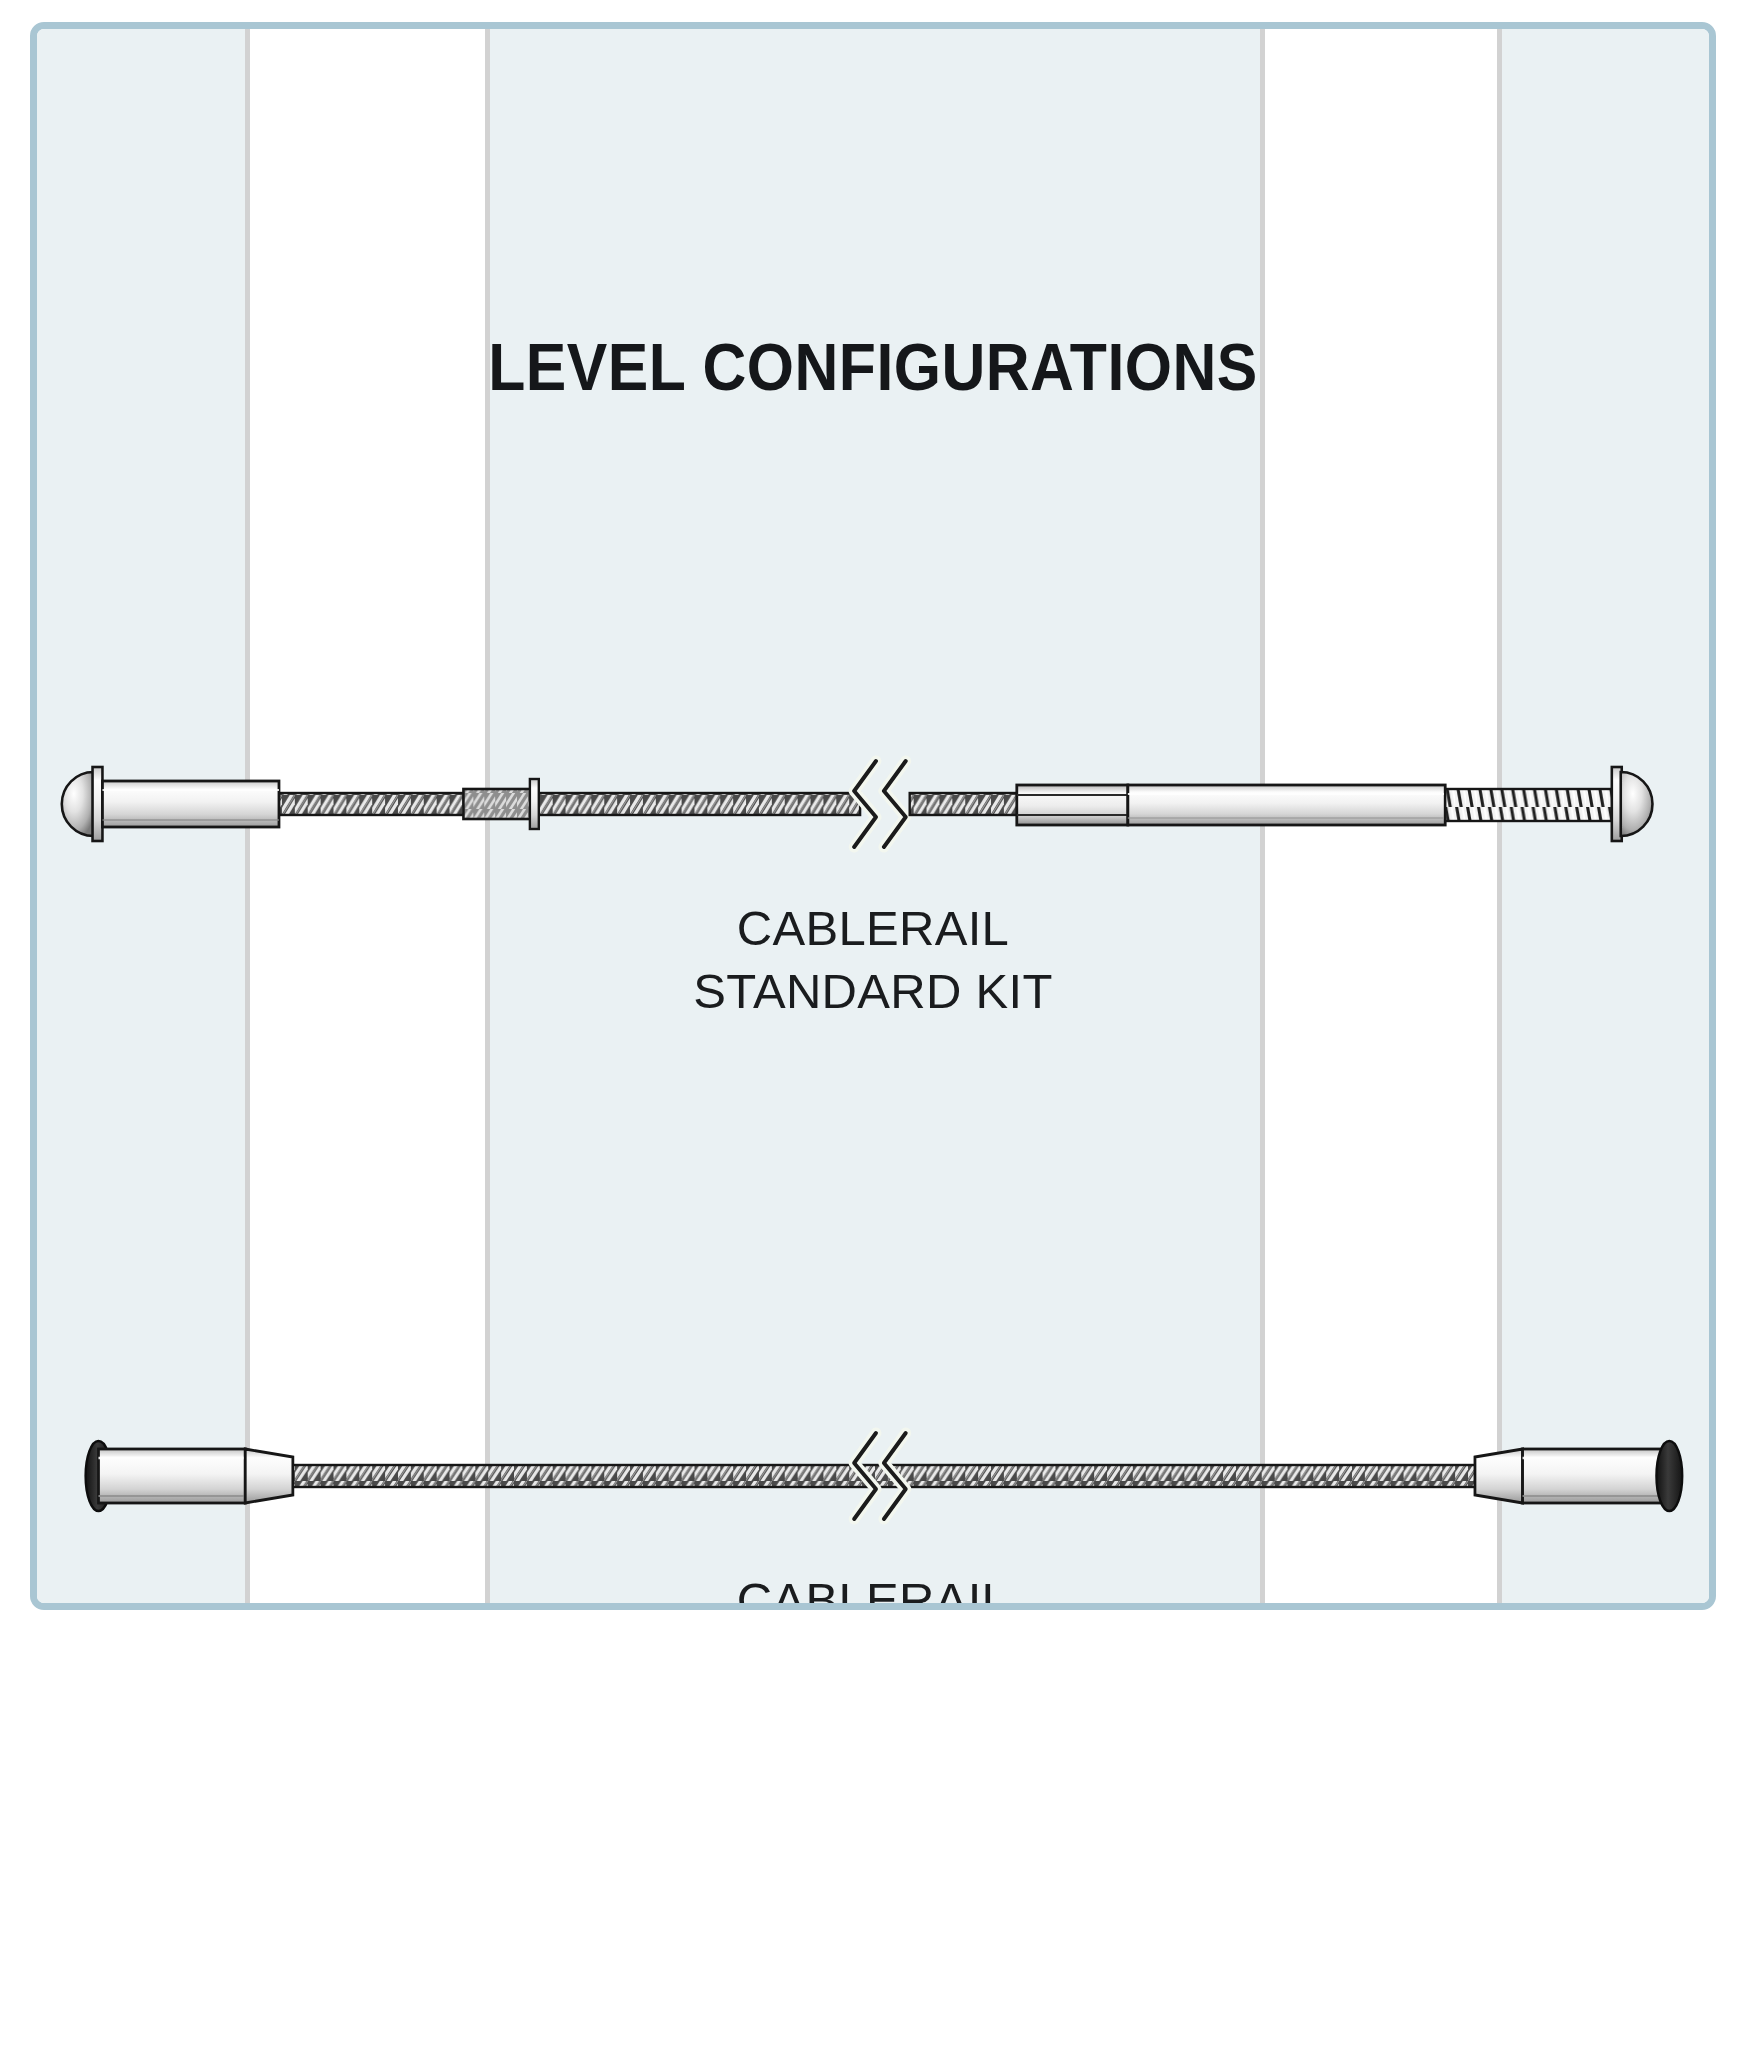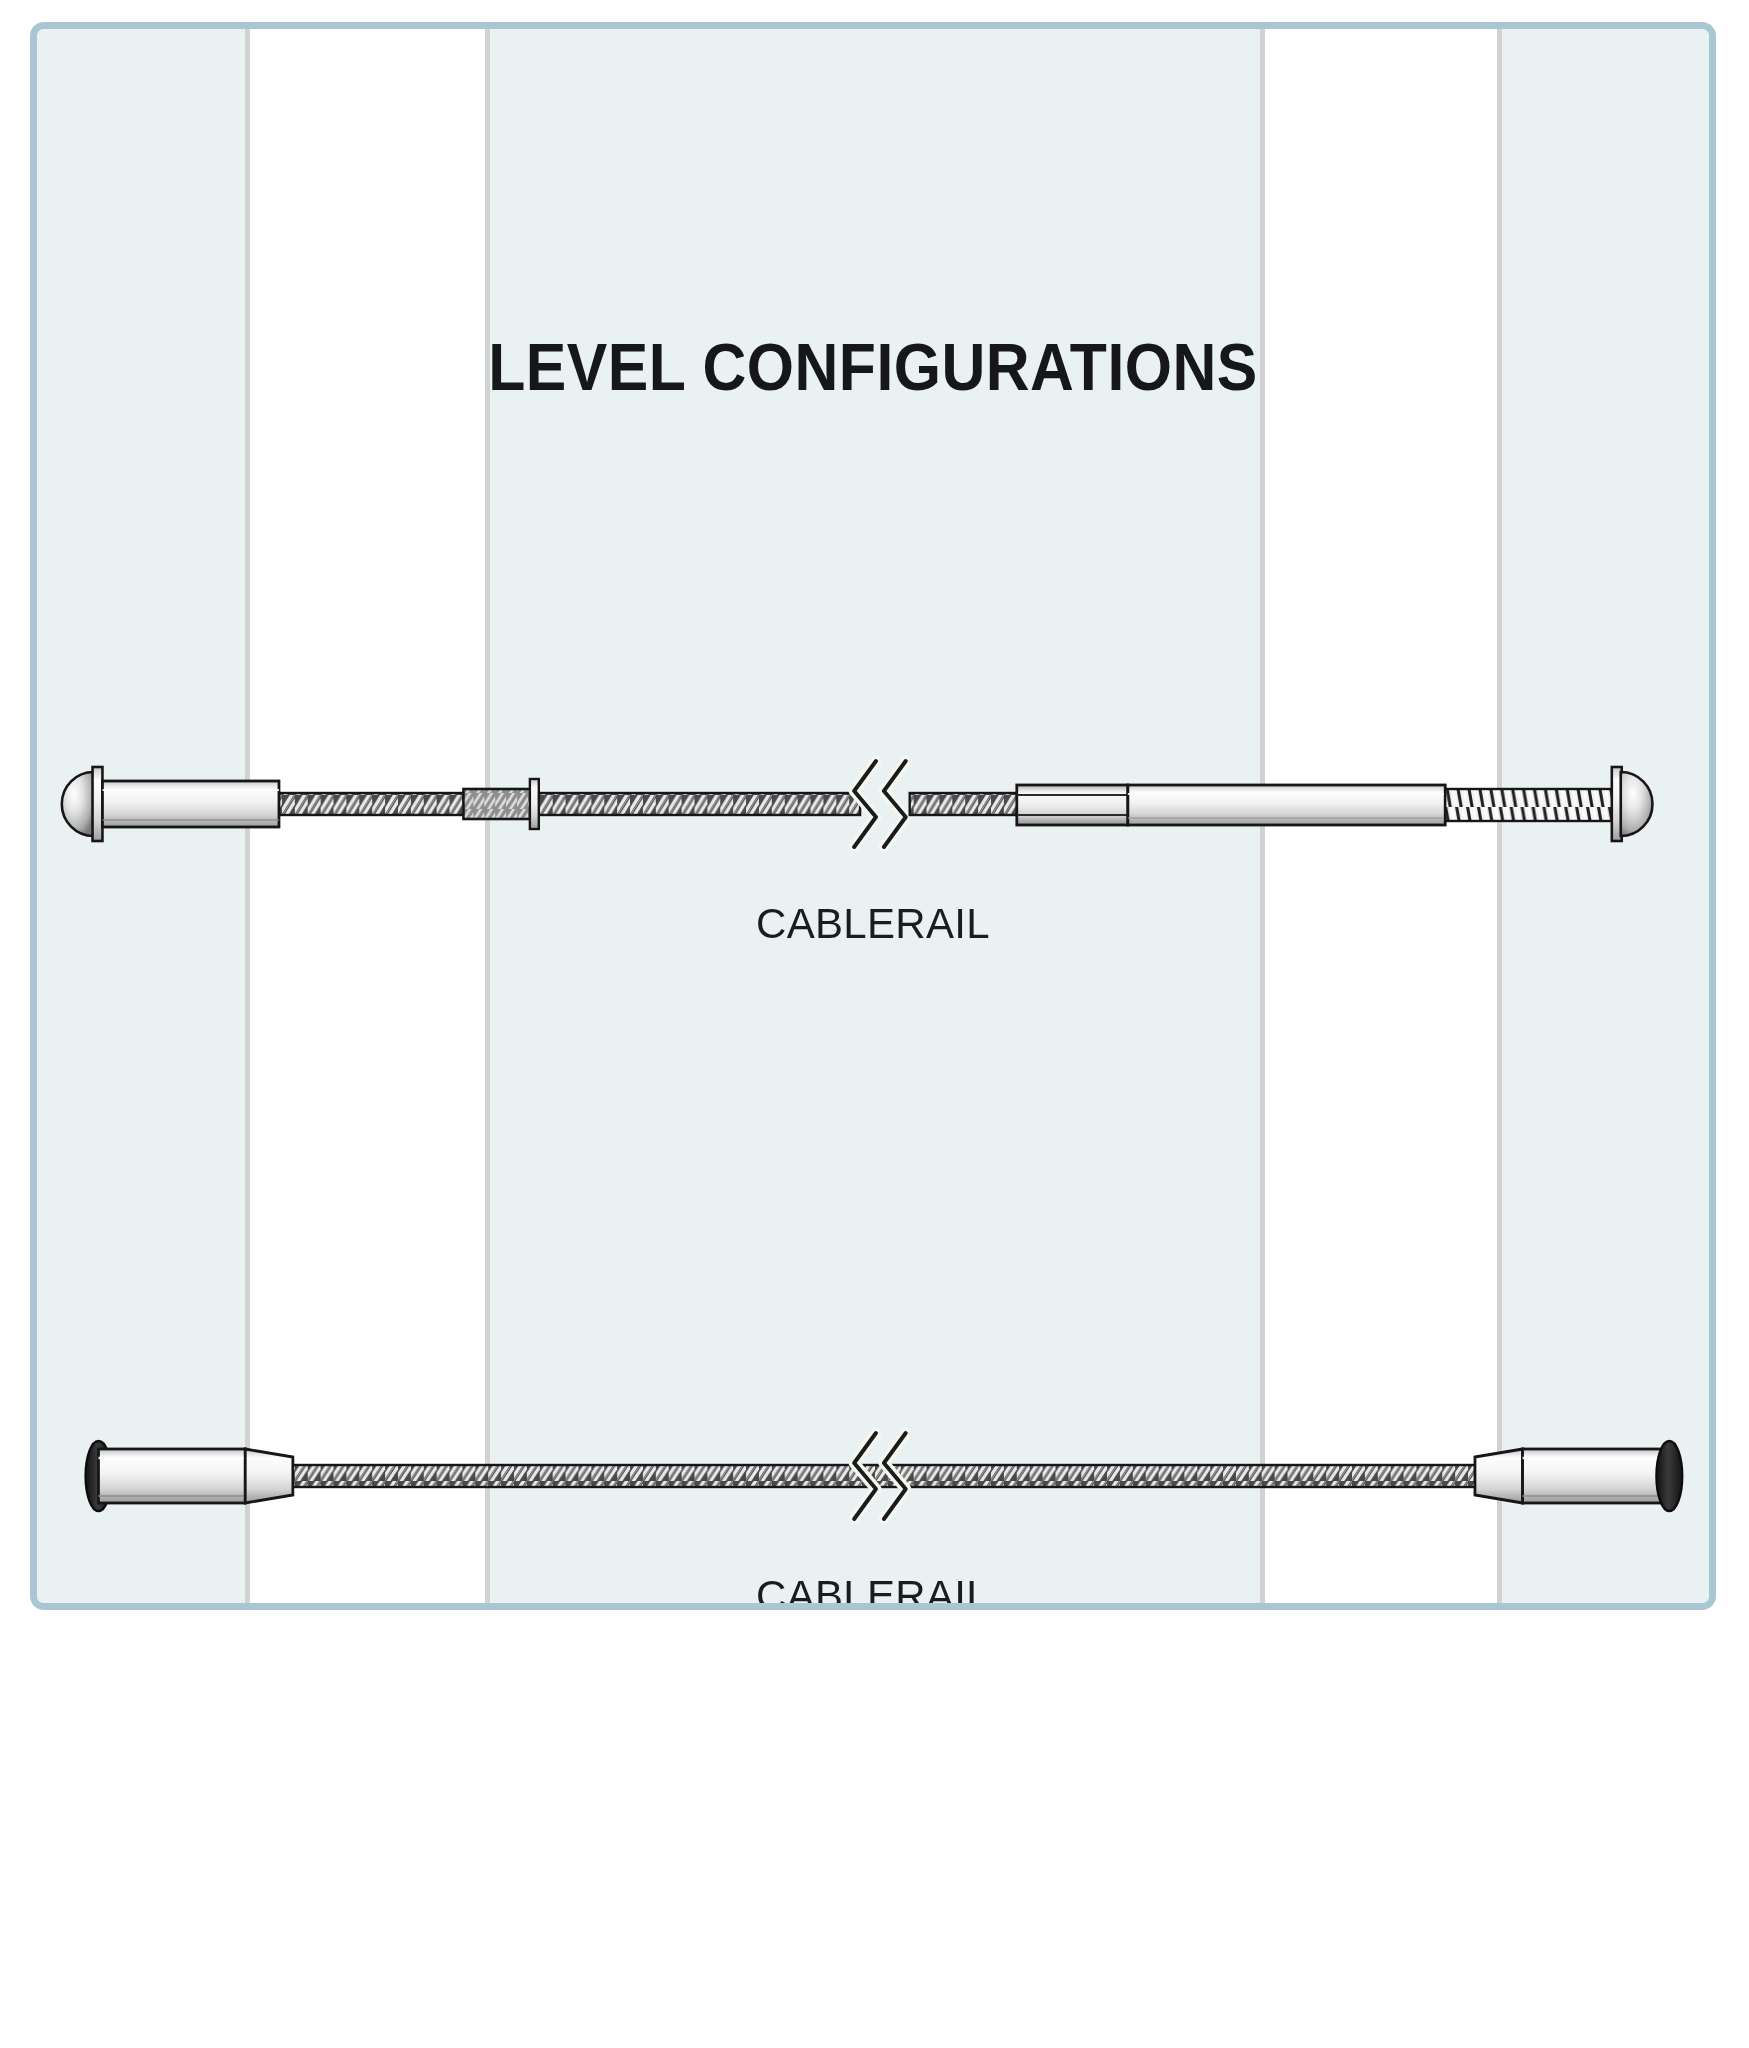--- a/index.html
+++ b/index.html
@@ -89,21 +89,21 @@
   .drawing svg {
     display: block;
     width: 100%;
     height: 150px;
   }
 
   .caption {
     text-align: center;
     font-family: "Liberation Sans", sans-serif;
     font-weight: normal;
-    font-size: 42px;
+    font-size: 49px;
     line-height: 1.28;
     color: #1a1c1e;
     letter-spacing: 0.3px;
   }
   .assembly.standard .caption { margin-top: 18px; }
   .assembly.conceal  .caption { margin-top: 18px; }
   .caption .line { display: block; }
 </style>
 </head>
 <body>
@@ -227,20 +227,21 @@
 
           <rect x="1588" y="38" width="10" height="74" fill="url(#metalV)" stroke="#161616" stroke-width="2.6"></rect>
           <g>
             <path d="M 1597 43 A 32 32 0 0 1 1597 107 Z" fill="url(#domeG)" stroke="#161616" stroke-width="2.6"></path>
           </g>
         </svg>
       </div>
 
       <div class="caption">
         <span class="line">CABLERAIL</span>
+        <span class="line">STANDARD KIT</span>
       </div>
     </div>
 
     <div class="assembly conceal">
       <div class="drawing">
         <svg viewBox="0 0 1686 150" preserveAspectRatio="none" xmlns="http://www.w3.org/2000/svg">
           <defs>
             <linearGradient id="metalC" x1="0" y1="0" x2="0" y2="1">
               <stop offset="0%" stop-color="#c4c4c4"></stop>
               <stop offset="16%" stop-color="#fdfdfd"></stop>

